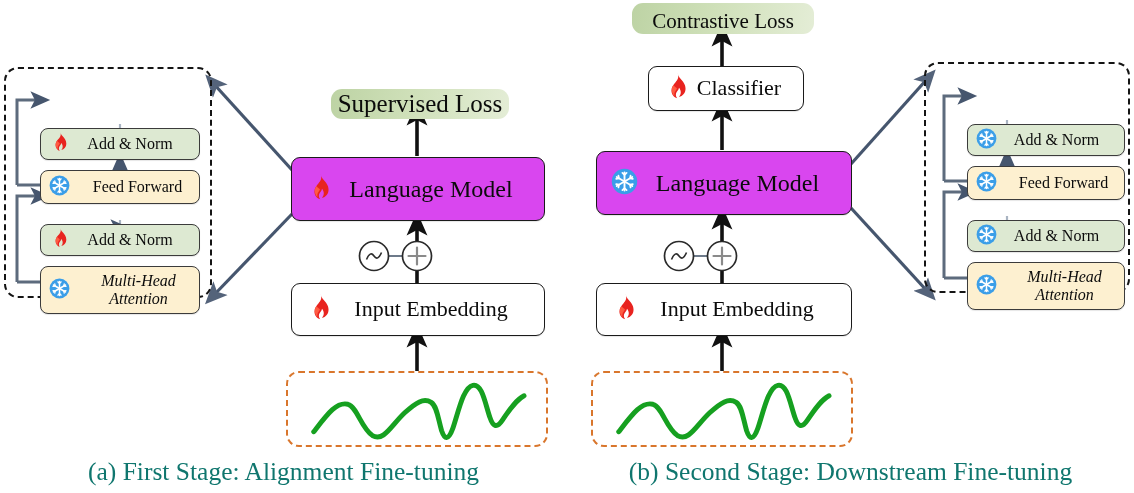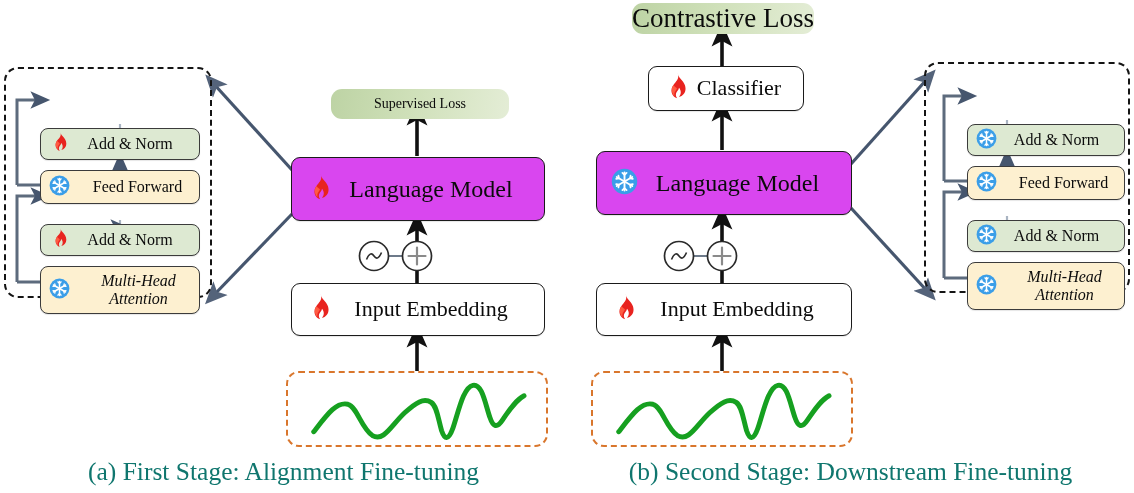--- a/index.html
+++ b/index.html
@@ -221,21 +221,21 @@
           <g stroke="#ffffff" stroke-width="1.5" stroke-linecap="round">
             <path d="M12 6.2 L10.1 4.4 M12 6.2 L13.9 4.4 M12 17.8 L10.1 19.6 M12 17.8 L13.9 19.6"></path>
             <path d="M7.1 9.2 L6.6 6.7 M7.1 9.2 L4.6 9.6 M16.9 14.8 L17.4 17.3 M16.9 14.8 L19.4 14.4"></path>
             <path d="M7.1 14.8 L4.6 14.4 M7.1 14.8 L6.6 17.3 M16.9 9.2 L19.4 9.6 M16.9 9.2 L17.4 6.7"></path>
           </g>
         </svg>
     </span>
     <span class="lbl" style="font-size:16px; padding-left:2px;">Multi-Head Attention</span>
   </div>
 
-  <div class="pill" style="left:331px; top:89px; width:178px; height:30px; font-size:14px;">
+  <div class="pill" style="left:331px; top:89px; width:178px; height:30px; font-size:25px;">
     <span>Supervised Loss</span>
   </div>
 
   <div class="box blue" style="left:291px; top:157px; width:254px; height:64px; padding:0 14px;">
     <span class="icon">
       <svg class="ic-fire-lg" viewBox="0 0 24 26">
           <path d="M13.6 0.6c1.4 4.1-.3 6.4-2 8.5-1.8 2.2-3.8 4.2-3.8 7.6 0 3.5 2.3 6.3 5.3 7.2-1.1-1.3-1.5-2.9-1-4.6.5-1.7 2.3-3 2.7-5.2 1 1.3 1.6 2.6 1.6 4.3 0 1.6-.6 3-1.7 4.3 3.6-.9 6.1-3.9 6.1-7.7 0-4.2-2.6-6.6-4.6-9.1C14.4 3.9 13.9 2.3 13.6.6z" fill="#e8231f"></path>
           <path d="M9.6 11.6c-.9 1.4-1.5 2.8-1.5 4.6 0 2.3 1 4.3 2.6 5.6-.4-1-.4-2.1 0-3.2.5-1.4 1.7-2.4 2.2-4-1.2-.9-2.5-1.7-3.3-3z" fill="#ff5b42"></path>
         </svg>
     </span>
@@ -340,21 +340,21 @@
           <g stroke="#ffffff" stroke-width="1.5" stroke-linecap="round">
             <path d="M12 6.2 L10.1 4.4 M12 6.2 L13.9 4.4 M12 17.8 L10.1 19.6 M12 17.8 L13.9 19.6"></path>
             <path d="M7.1 9.2 L6.6 6.7 M7.1 9.2 L4.6 9.6 M16.9 14.8 L17.4 17.3 M16.9 14.8 L19.4 14.4"></path>
             <path d="M7.1 14.8 L4.6 14.4 M7.1 14.8 L6.6 17.3 M16.9 9.2 L19.4 9.6 M16.9 9.2 L17.4 6.7"></path>
           </g>
         </svg>
     </span>
     <span class="lbl" style="font-size:16px; padding-left:2px;">Multi-Head Attention</span>
   </div>
 
-  <div class="pill" style="left:632px; top:3px; width:182px; height:31px; font-size:27px;">
+  <div class="pill" style="left:632px; top:3px; width:182px; height:31px; font-size:21px;align-items:flex-end;">
     <span>Contrastive Loss</span>
   </div>
 
   <div class="box" style="left:648px; top:66px; width:156px; height:45px; padding:14px 14px;">
     <span class="icon">
       <svg class="ic-fire-lg" viewBox="0 0 24 26">
           <path d="M13.6 0.6c1.4 4.1-.3 6.4-2 8.5-1.8 2.2-3.8 4.2-3.8 7.6 0 3.5 2.3 6.3 5.3 7.2-1.1-1.3-1.5-2.9-1-4.6.5-1.7 2.3-3 2.7-5.2 1 1.3 1.6 2.6 1.6 4.3 0 1.6-.6 3-1.7 4.3 3.6-.9 6.1-3.9 6.1-7.7 0-4.2-2.6-6.6-4.6-9.1C14.4 3.9 13.9 2.3 13.6.6z" fill="#e8231f"></path>
           <path d="M9.6 11.6c-.9 1.4-1.5 2.8-1.5 4.6 0 2.3 1 4.3 2.6 5.6-.4-1-.4-2.1 0-3.2.5-1.4 1.7-2.4 2.2-4-1.2-.9-2.5-1.7-3.3-3z" fill="#ff5b42"></path>
         </svg>
     </span>

